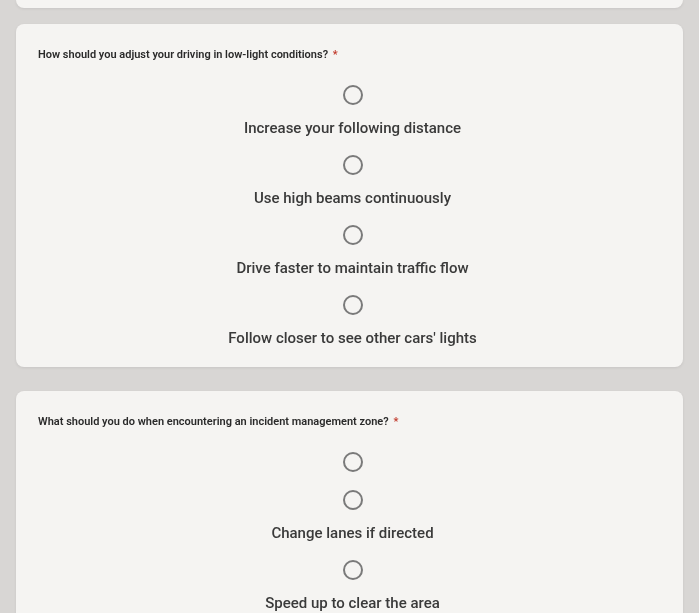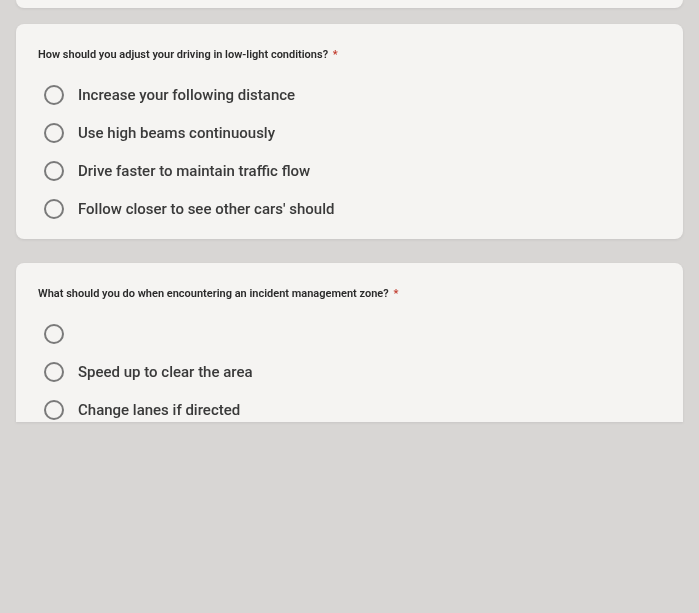--- a/index.html
+++ b/index.html
@@ -40,20 +40,21 @@
     display: flex;
     flex-direction: column;
     gap: 18px;
     padding-left: 6px;
   }
   .option {
     display: flex;
     align-items: center;
     gap: 14px;
     cursor: pointer;
+    flex-direction: column;
   }
   .radio {
     width: 20px;
     height: 20px;
     border: 2px solid #7a7a7a;
     border-radius: 50%;
     flex-shrink: 0;
     background: transparent;
   }
   .option-label {
@@ -88,36 +89,36 @@
     <label class="option">
       <span class="radio"></span>
       <span class="option-label">Use high beams continuously</span>
     </label>
     <label class="option">
       <span class="radio"></span>
       <span class="option-label">Drive faster to maintain traffic flow</span>
     </label>
     <label class="option">
       <span class="radio"></span>
-      <span class="option-label">Follow closer to see other cars' should</span>
+      <span class="option-label">Follow closer to see other cars' lights</span>
     </label>
   </div>
 </div>
 
 <div class="card second">
   <div class="question-title">
     <span>What should you do when encountering an incident management zone?</span>
     <span class="required">*</span>
   </div>
   <div class="options">
     <label class="option">
       <span class="radio"></span>
     </label>
     <label class="option">
       <span class="radio"></span>
-      <span class="option-label">Speed up to clear the area</span>
+      <span class="option-label">Change lanes if directed</span>
     </label>
     <label class="option">
       <span class="radio"></span>
-      <span class="option-label">Change lanes if directed</span>
+      <span class="option-label">Speed up to clear the area</span>
     </label>
   </div>
 </div>
 
 </body></html>

